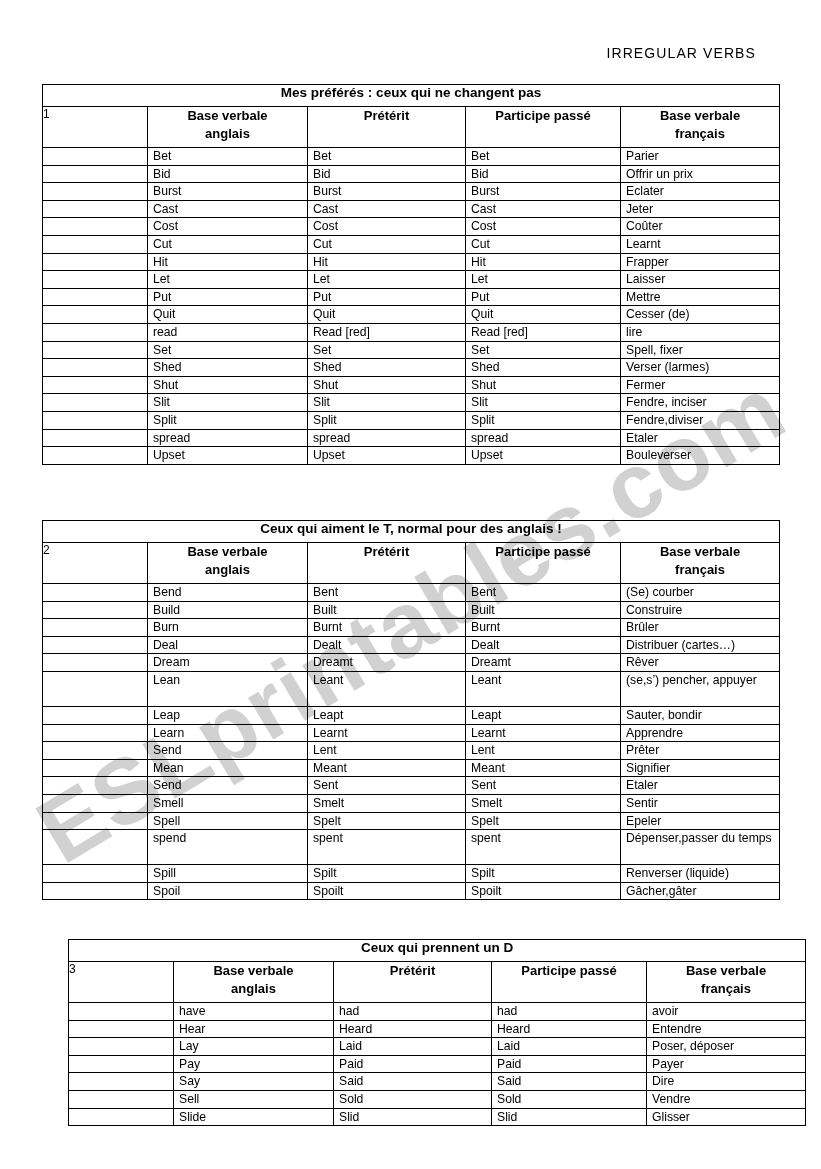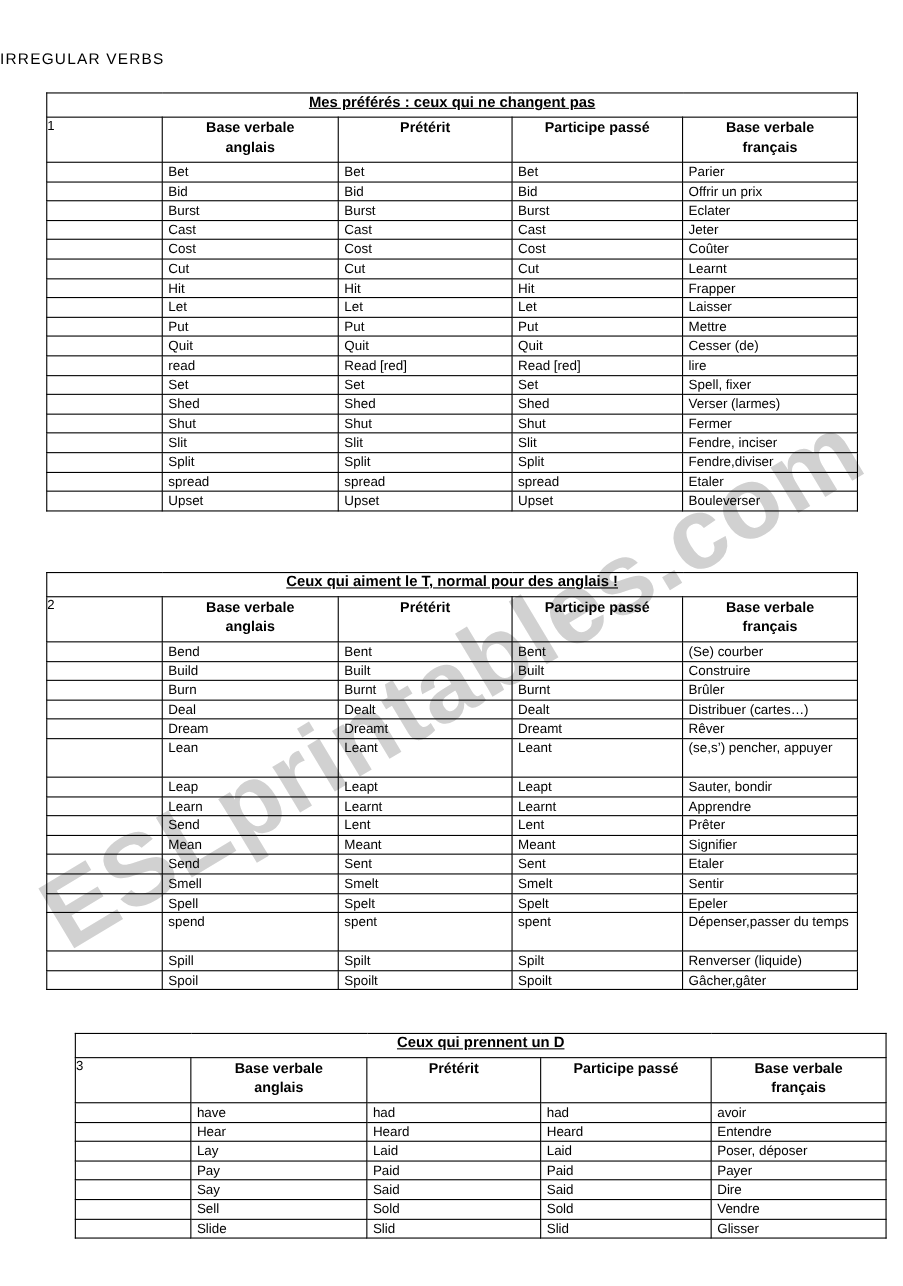--- a/index.html
+++ b/index.html
@@ -41,21 +41,21 @@
     pointer-events: none;
     user-select: none;
   }
 
   
   .doc-title {
     position: absolute;
     left: 0;
     top: 45px;
     width: 756px;
-    text-align: left;
+    text-align: right;
     font-size: 14px;
     letter-spacing: 1.1px;
     z-index: 2;
   }
 
   
   .tbl-wrap {
     position: absolute;
     left: 42px;
     width: 737px;
@@ -87,21 +87,20 @@
 
   
   td.sec-title {
     height: 21px;
     text-align: center;
     vertical-align: middle;
     font-size: 13.5px;
     font-weight: bold;
   }
   td.sec-title span {
-    text-decoration: underline;
   }
 
   
   td.col-head {
     height: 40px;
     text-align: center;
     vertical-align: top;
     font-size: 13px;
     font-weight: bold;
     line-height: 18px;

